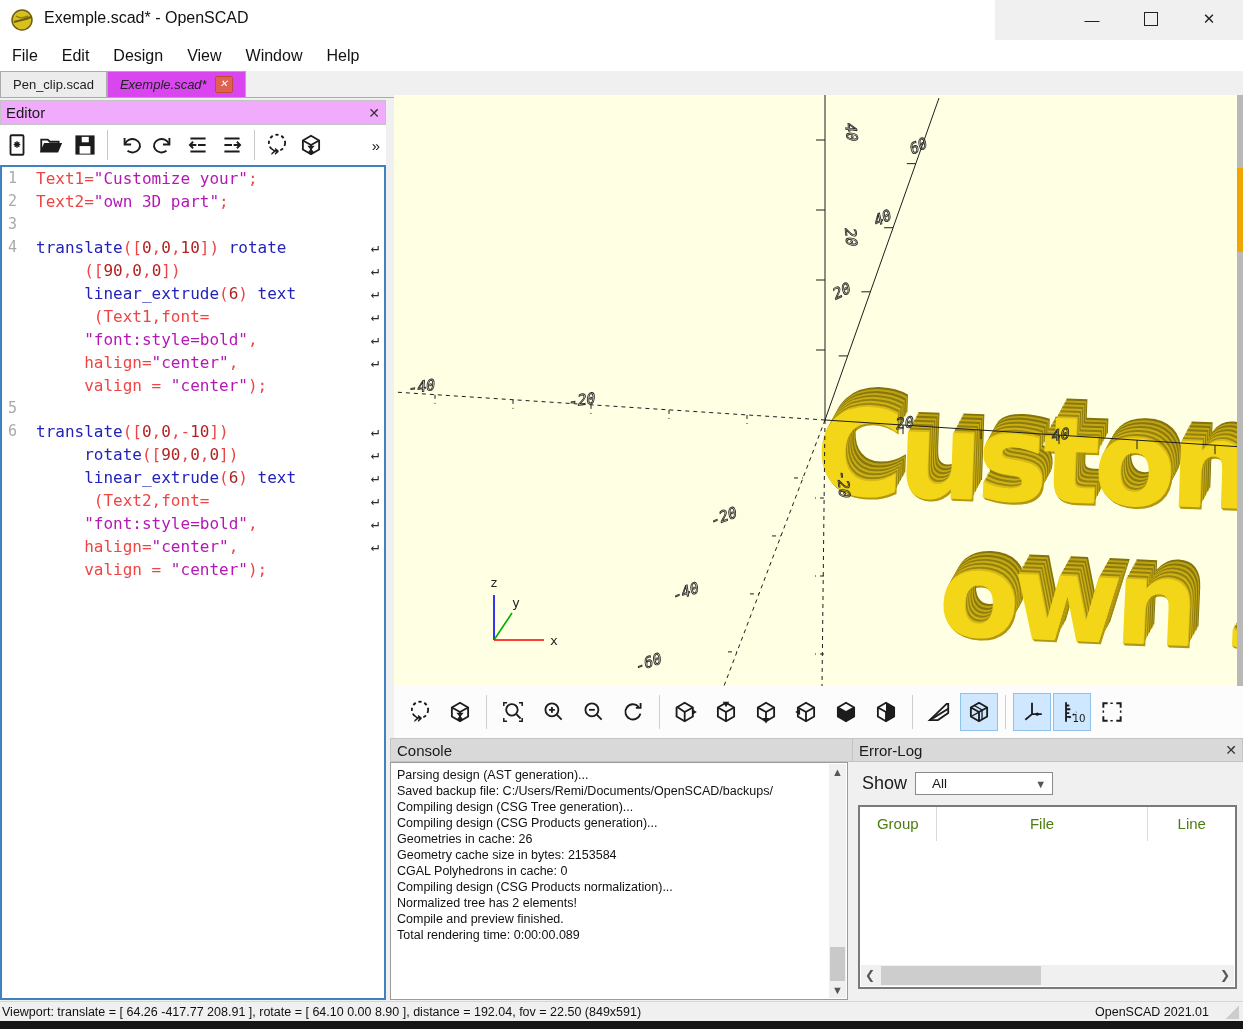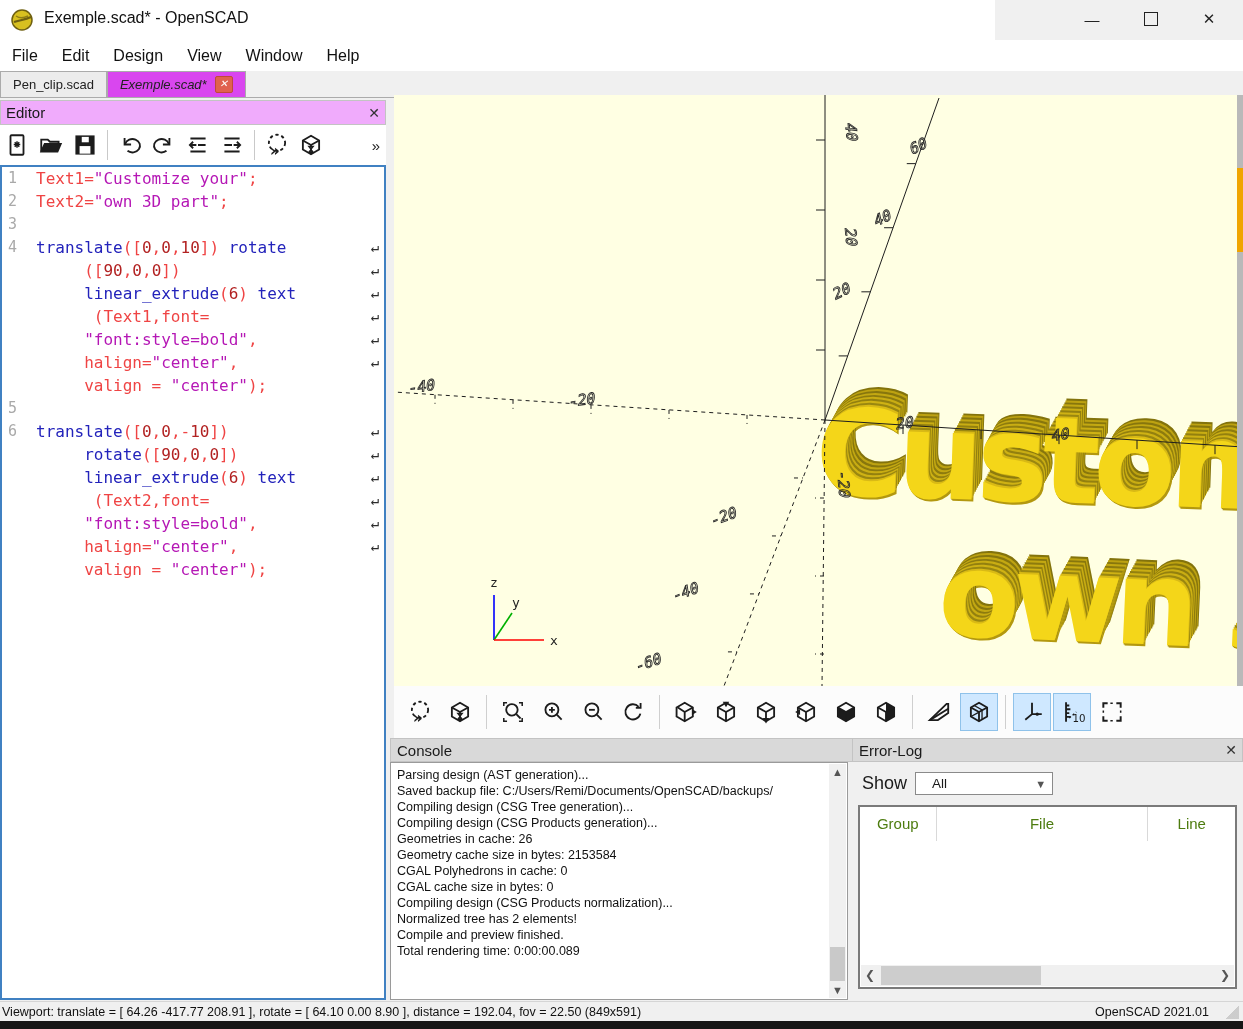--- a/index.html
+++ b/index.html
@@ -475,21 +475,20 @@
   </div>
   <div id="console-body">
     <div id="console-lines">
         <div>Parsing design (AST generation)...</div>
         <div>Saved backup file: C:/Users/Remi/Documents/OpenSCAD/backups/</div>
         <div>Compiling design (CSG Tree generation)...</div>
         <div>Compiling design (CSG Products generation)...</div>
         <div>Geometries in cache: 26</div>
         <div>Geometry cache size in bytes: 2153584</div>
         <div>CGAL Polyhedrons in cache: 0</div>
-        <div>CGAL cache size in bytes: 0</div>
         <div>Compiling design (CSG Products normalization)...</div>
         <div>Normalized tree has 2 elements!</div>
         <div>Compile and preview finished.</div>
         <div>Total rendering time: 0:00:00.089</div>
       </div>
     <div class="vscroll">
       <div class="arr up">▲</div>
       <div class="thumb" style="top:78%;height:34px;"></div>
       <div class="arr down">▼</div>
     </div>

